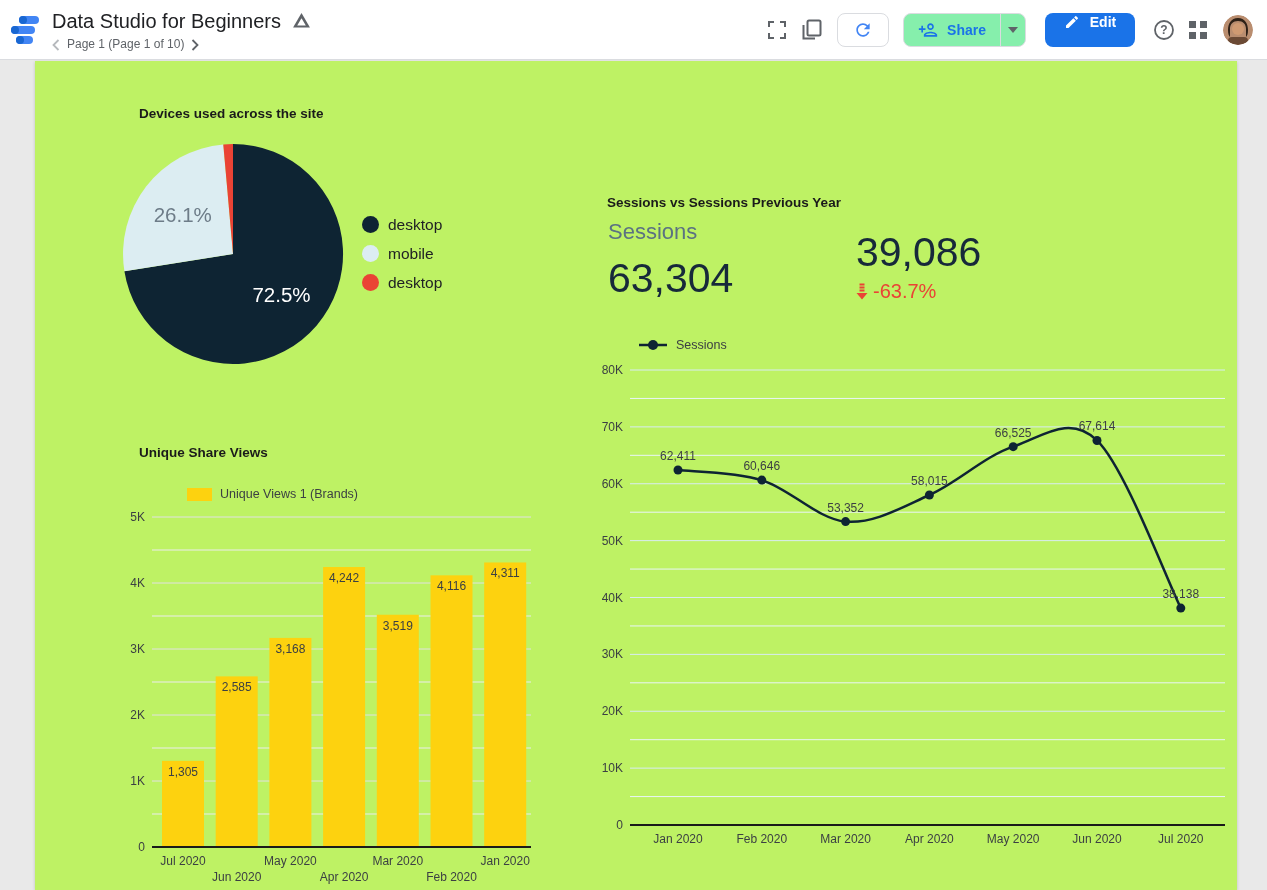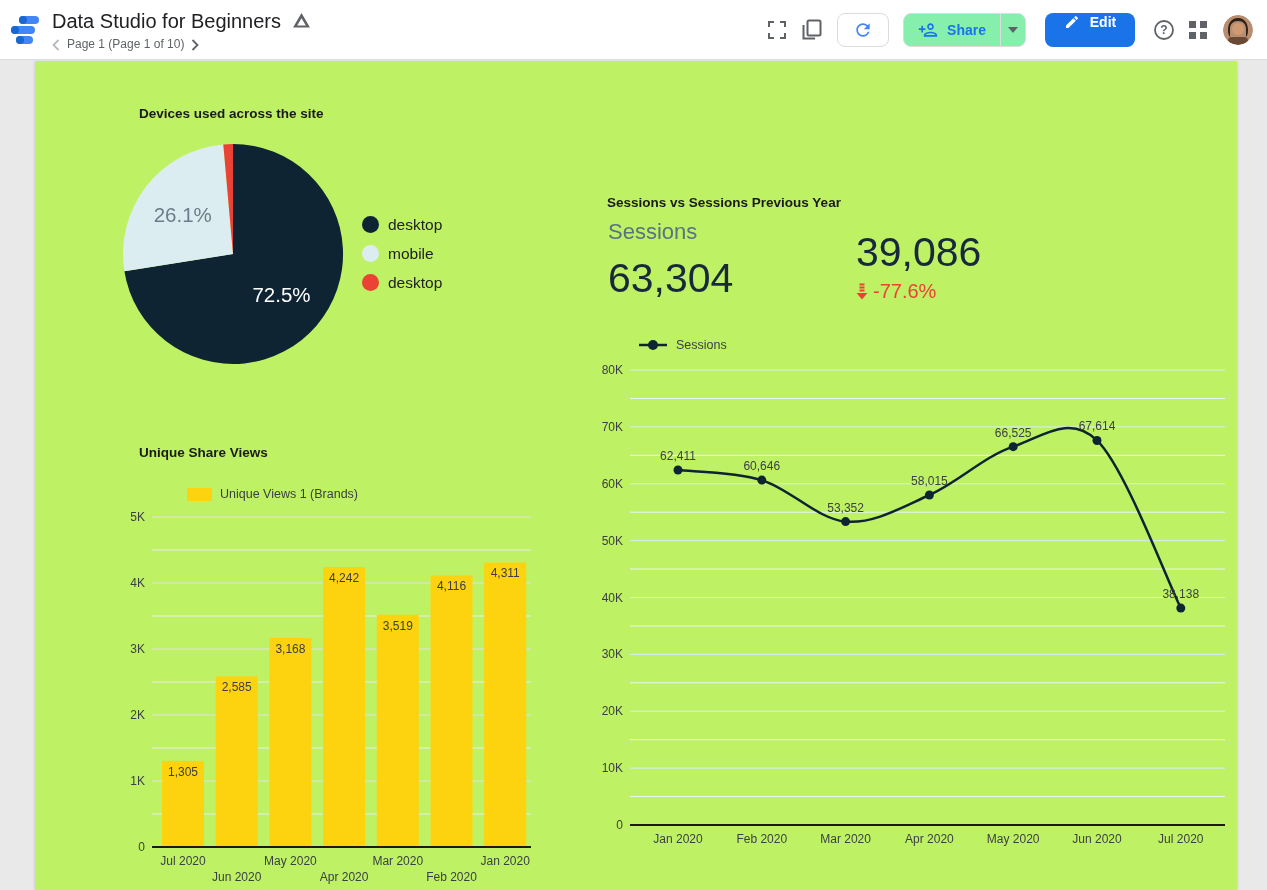--- a/index.html
+++ b/index.html
@@ -197,21 +197,21 @@
     <div class="sc-value">39,086</div>
     <div class="sc-delta">
       <svg width="12" height="17" viewBox="0 0 12 17">
         <g fill="#ea4335">
           <rect x="3.5" y="0.5" width="5" height="2"></rect>
           <rect x="3.5" y="3.5" width="5" height="2"></rect>
           <rect x="3.5" y="6.5" width="5" height="2"></rect>
           <path d="M0.5 10 L11.5 10 L6 16.5 Z"></path>
         </g>
       </svg>
-      <span class="sc-delta-text">-77.6%</span>
+      <span class="sc-delta-text">-63.7%</span>
     </div>
   </div>
 
   <div class="abs series-legend" style="left:603px;top:277px;">
     <svg width="30" height="12" viewBox="0 0 30 12">
       <line x1="1" y1="6" x2="29" y2="6" stroke="#0e2433" stroke-width="2.5"></line>
       <circle cx="15" cy="6" r="5" fill="#0e2433"></circle>
     </svg>
     <span class="series-legend-label">Sessions</span>
   </div>

